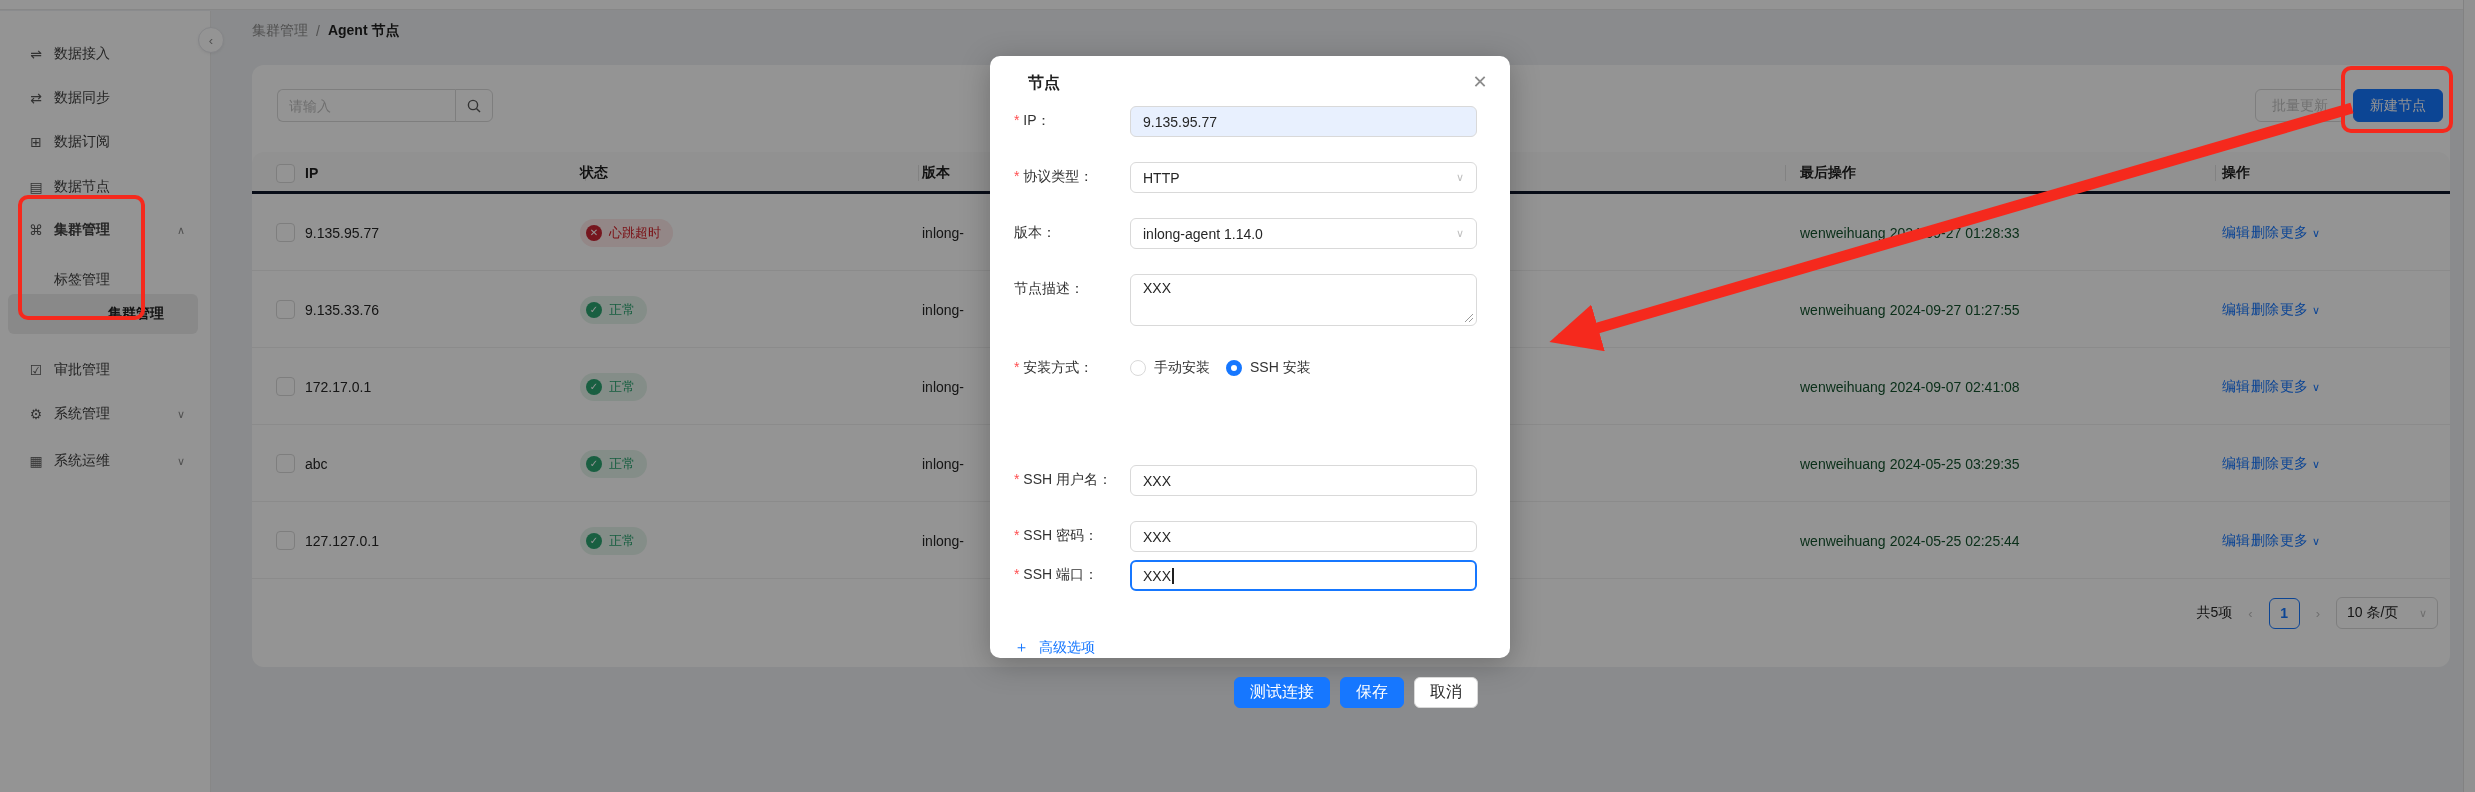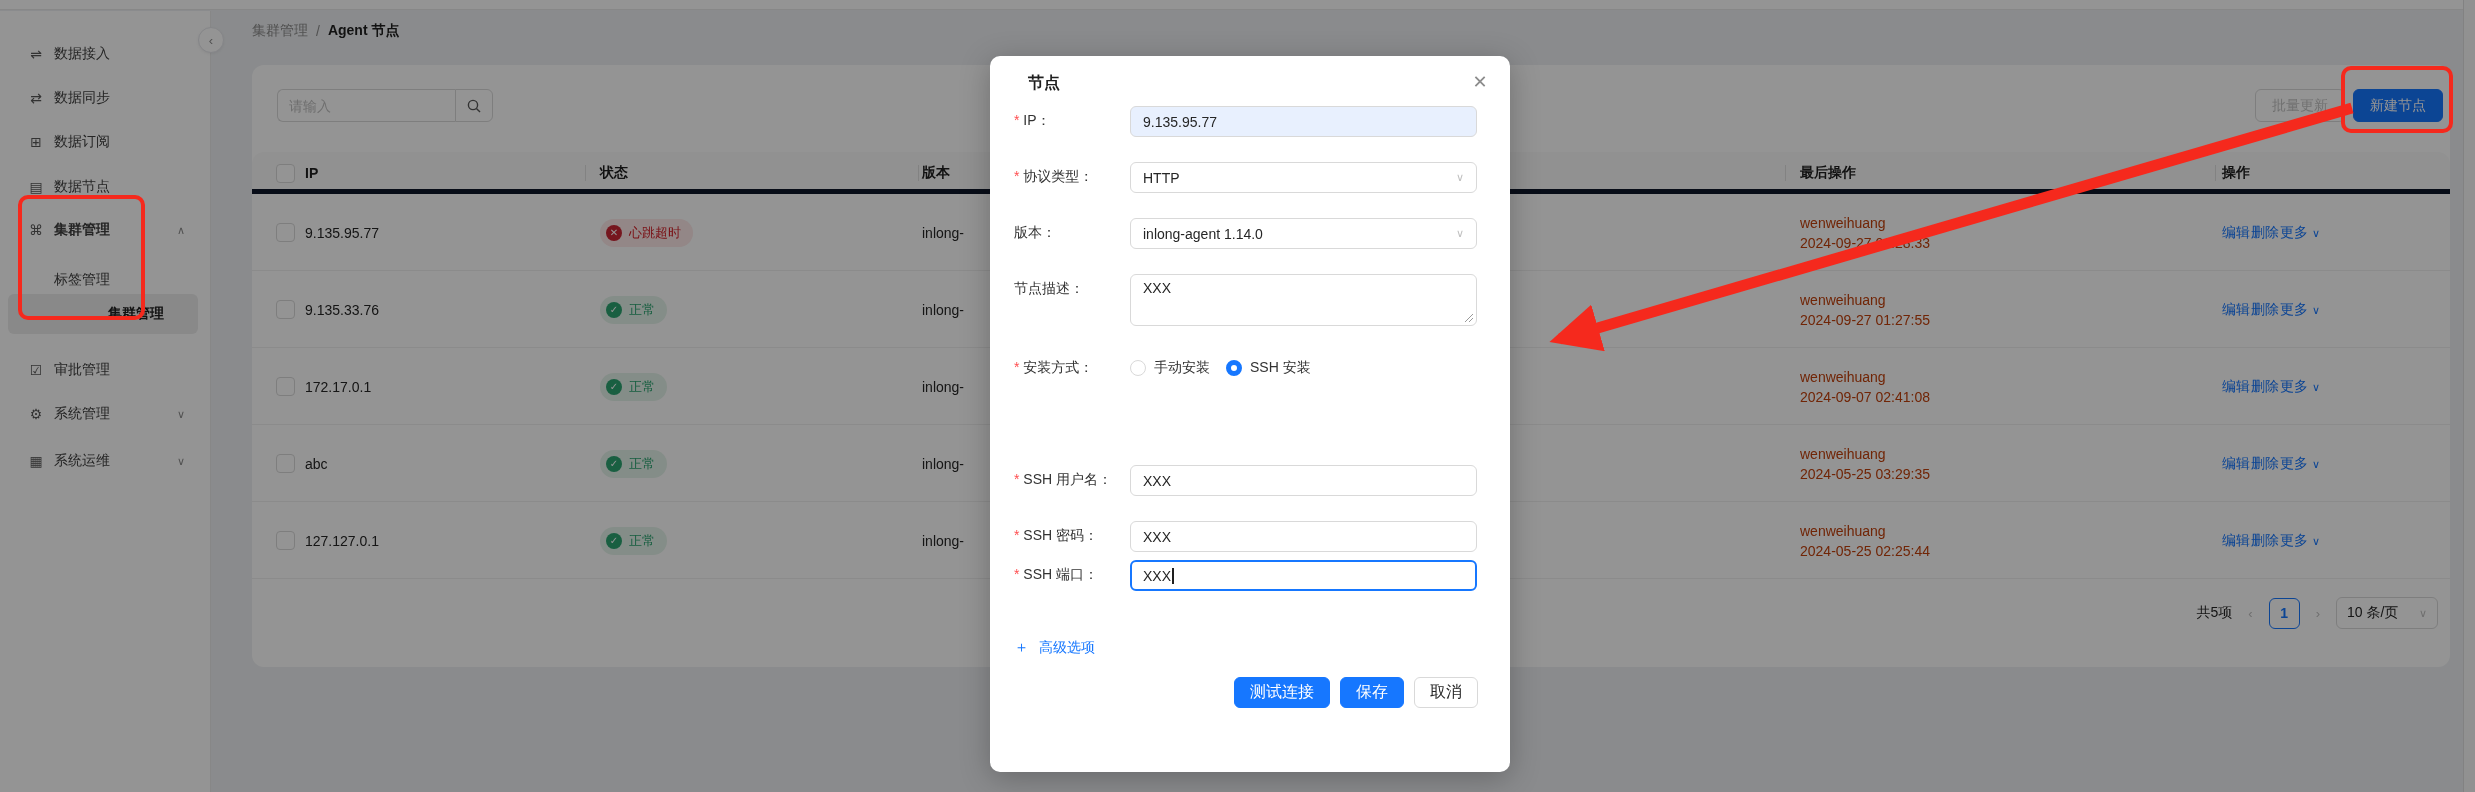--- a/index.html
+++ b/index.html
@@ -32,56 +32,56 @@
   .search-input { width:178px; height:33px; border:1px solid #d9d9d9; border-right:none; border-radius:6px 0 0 6px; padding:0 11px; font-size:14px; color:#262626; background:#fff; outline:none; font-family:inherit; }
   .search-input::placeholder { color:#bfbfbf; }
   .search-btn { width:38px; height:33px; border:1px solid #d9d9d9; border-radius:0 6px 6px 0; background:#fff; display:flex; align-items:center; justify-content:center; cursor:pointer; }
 
   
   .btn { height:33px; padding:12px 16px; border-radius:6px; font-size:14px; display:inline-flex; align-items:center; justify-content:center; cursor:pointer; font-family:inherit; }
   .btn-disabled { position:absolute; top:24px; left:2003px; background:#fff; border:1px solid #d9d9d9; color:rgba(0,0,0,0.25); cursor:not-allowed; }
   .btn-primary-top { position:absolute; top:24px; left:2101px; background:#1677ff; border:1px solid #1677ff; color:#fff; font-weight:500; }
 
   
-  .thead { position:absolute; left:0; top:87px; width:2198px; height:42px; background:#fafafa; border-bottom:5px solid #0f172a; border-radius:12px 12px 0 0; font-weight:600; font-size:14px; color:#1f1f1f; }
+  .thead { position:absolute; left:0; top:87px; width:2198px; height:42px; background:#fafafa; border-bottom:3px solid #0f172a; border-radius:12px 12px 0 0; font-weight:600; font-size:14px; color:#1f1f1f; }
   .th { position:absolute; top:0; height:42px; display:flex; align-items:center; }
   .th-divider { position:absolute; top:13px; width:1px; height:16px; background:#e0e0e0; }
   .trow { position:absolute; left:0; width:2198px; height:77px; border-bottom:1px solid #f0f0f0; font-size:14px; }
   .td { position:absolute; top:0; height:77px; display:flex; align-items:center; }
   .checkbox { width:19px; height:19px; border:1px solid #d9d9d9; border-radius:4px; background:#fff; cursor:pointer; }
-  .col-check { left:24px; } .col-ip { left:53px; } .col-status { left:348px; } .col-version { left:670px; } .col-lastop { left:1548px; } .col-ops { left:1970px; }
+  .col-check { left:24px; } .col-ip { left:53px; } .col-status { left:328px; } .col-version { left:670px; } .col-lastop { left:1548px; } .col-ops { left:1970px; }
 
   .badge { display:inline-flex; align-items:center; gap:7px; height:28px; padding:0 12px 0 6px; border-radius:999px; font-size:13px; }
   .badge .bicon { width:16px; height:16px; border-radius:50%; display:flex; align-items:center; justify-content:center; color:#fff; font-size:10px; line-height:1; }
   .badge-err { background:#fde8e8; color:#d32029; }
   .badge-err .bicon { background:#cb2634; }
   .badge-ok { background:#e4f3ea; color:#2ba471; }
   .badge-ok .bicon { background:#2ba471; }
 
-  .lastop-cell { display:flex; flex-direction:column; justify-content:center; gap:4px; font-size:14px; color:#c2410c; }
+  .lastop-cell { display:flex; flex-direction:row; justify-content:center; gap:4px; font-size:14px; color:#14532d;align-items:flex-end; }
   .ops-cell { display:flex; gap:1px; align-items:center; }
   .oplink { color:#1677ff; cursor:pointer; }
   .oplink .mini-chev { font-size:11px; margin-left:4px; }
 
   
   .pager { position:absolute; right:12px; top:531px; height:34px; display:flex; align-items:center; gap:14px; font-size:14px;text-align:right; }
   .pg-total { color:#262626; }
   .pg-arrow { color:#bfbfbf; font-size:13px; cursor:pointer; padding:0 2px; }
   .pg-page { width:31px; height:31px; border:1px solid #1677ff; color:#1677ff; border-radius:6px; display:flex; align-items:center; justify-content:center; font-weight:600; cursor:pointer; background:#fff; }
   .pg-size { width:102px; height:32px; border:1px solid #d9d9d9; border-radius:6px; display:flex; align-items:center; justify-content:space-between; padding:0 10px; cursor:pointer; background:#fff; }
   .pg-size .chevron { color:#bfbfbf; font-size:11px; }
 
   
   .scroll-strip { position:absolute; right:0; top:0; width:12px; height:792px; background:#fafafa; border-left:1px solid #e0e0e0; z-index:1; }
 
   
   .mask { position:absolute; inset:0; background:rgba(0,0,0,0.42); z-index:50; }
 
   
-  .modal { position:absolute; left:990px; top:56px; width:520px; height:716px; background:#fff; border-radius:10px; z-index:60; box-shadow:0 6px 30px rgba(0,0,0,0.25); }
+  .modal { position:absolute; left:990px; top:56px; width:520px; height:602px; background:#fff; border-radius:10px; z-index:60; box-shadow:0 6px 30px rgba(0,0,0,0.25); }
   .modal-title { position:absolute; left:38px; top:17px; font-size:16px; font-weight:700; color:#1f1f1f; }
   .modal-close { position:absolute; right:18px; top:14px; width:24px; height:24px; display:flex; align-items:center; justify-content:center; color:#8c8c8c; font-size:18px; cursor:pointer; }
   .frow { position:absolute; left:0; width:520px; }
   .flabel { position:absolute; left:24px; font-size:14px; color:#333; }
   .req::before { content:"* "; color:#ff4d4f; }
   .fctl { position:absolute; left:140px; width:347px; }
   .inp { height:31px; border:1px solid #d9d9d9; border-radius:6px; background:#fff; display:flex; align-items:center; padding:0 12px; font-size:14px; color:#262626; }
   .inp-autofill { background:#e8f0fe; }
   .sel { justify-content:space-between; cursor:pointer; }
   .sel .chevron { color:#bfbfbf; font-size:11px; }

